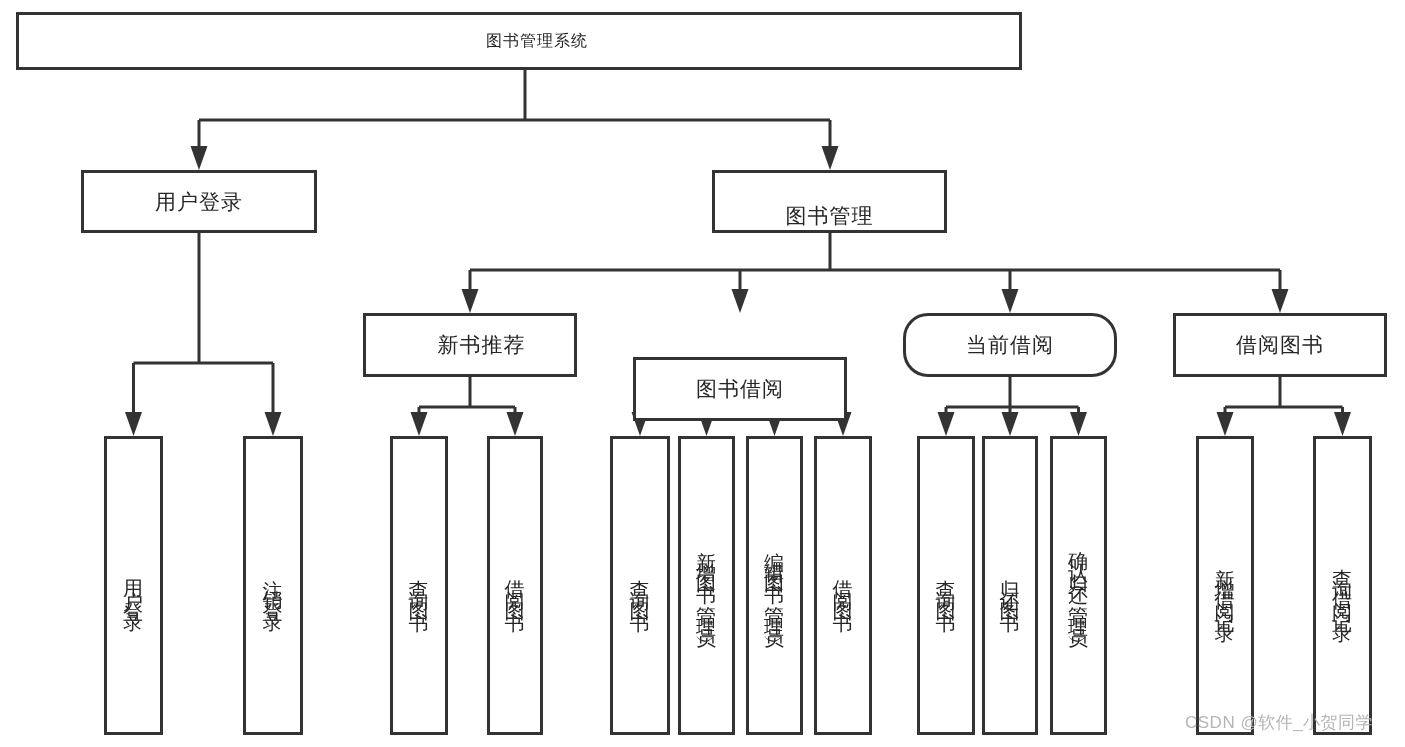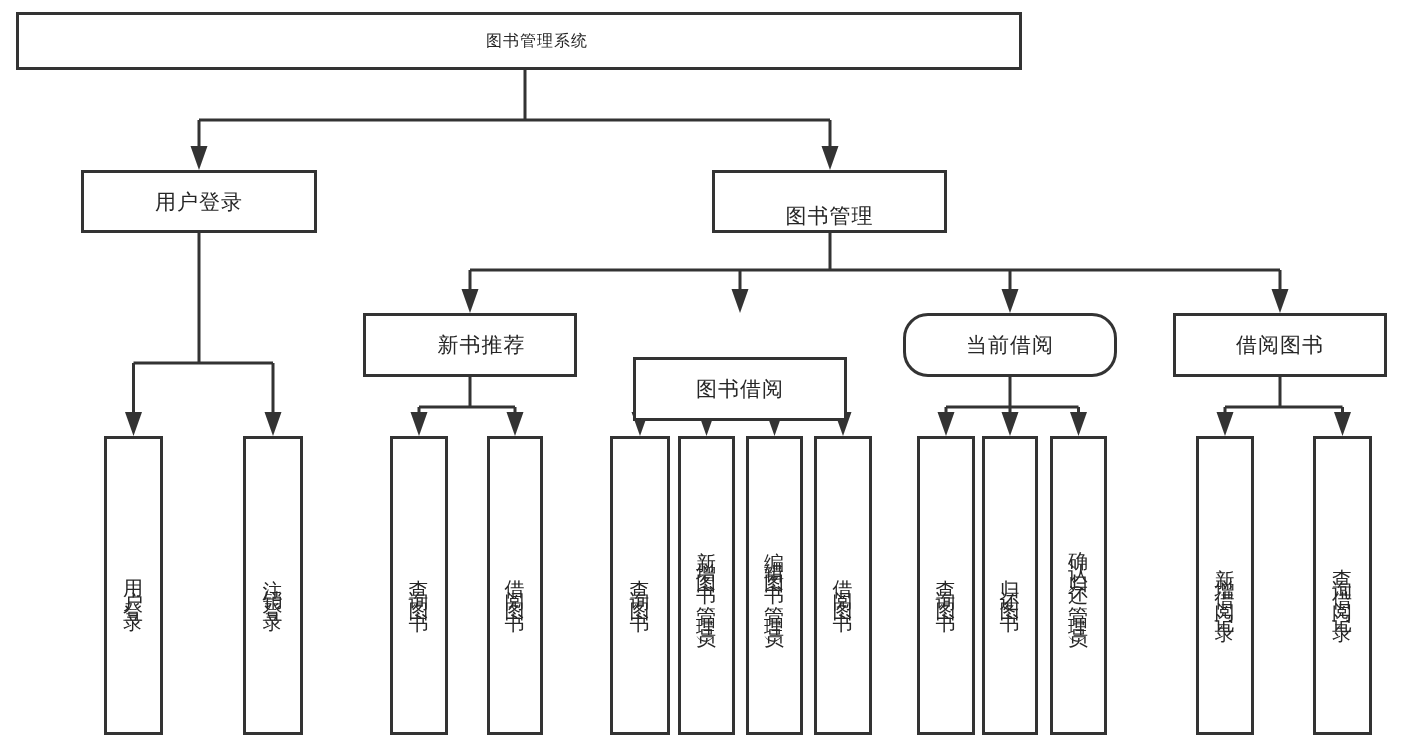--- a/index.html
+++ b/index.html
@@ -170,14 +170,15 @@
     <span class="vlabel">确认归还（管理员）</span>
   </div>
 
   <div class="node" style="left:1196px; top:436px; width:58px; height:299px;">
     <span class="vlabel">新增借阅记录</span>
   </div>
   <div class="node" style="left:1313px; top:436px; width:59px; height:299px;">
     <span class="vlabel">查询借阅记录</span>
   </div>
 
+  <div class="watermark">CSDN @软件_小贺同学</div>
 
 </div>
 
 </body></html>

